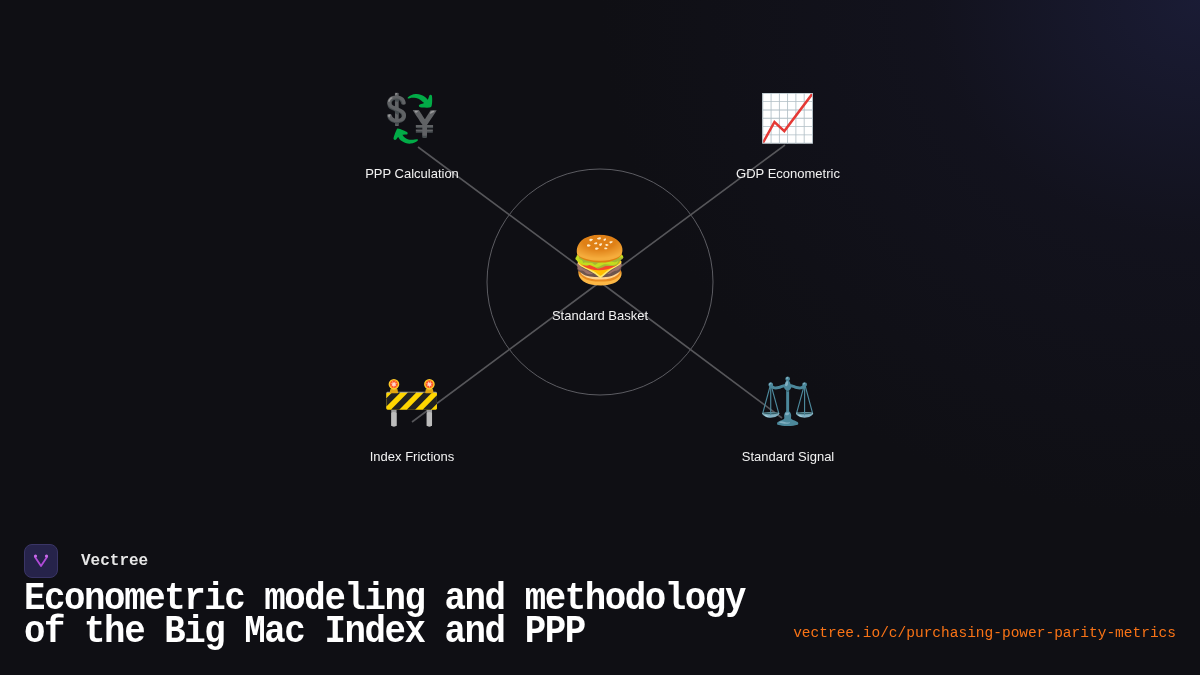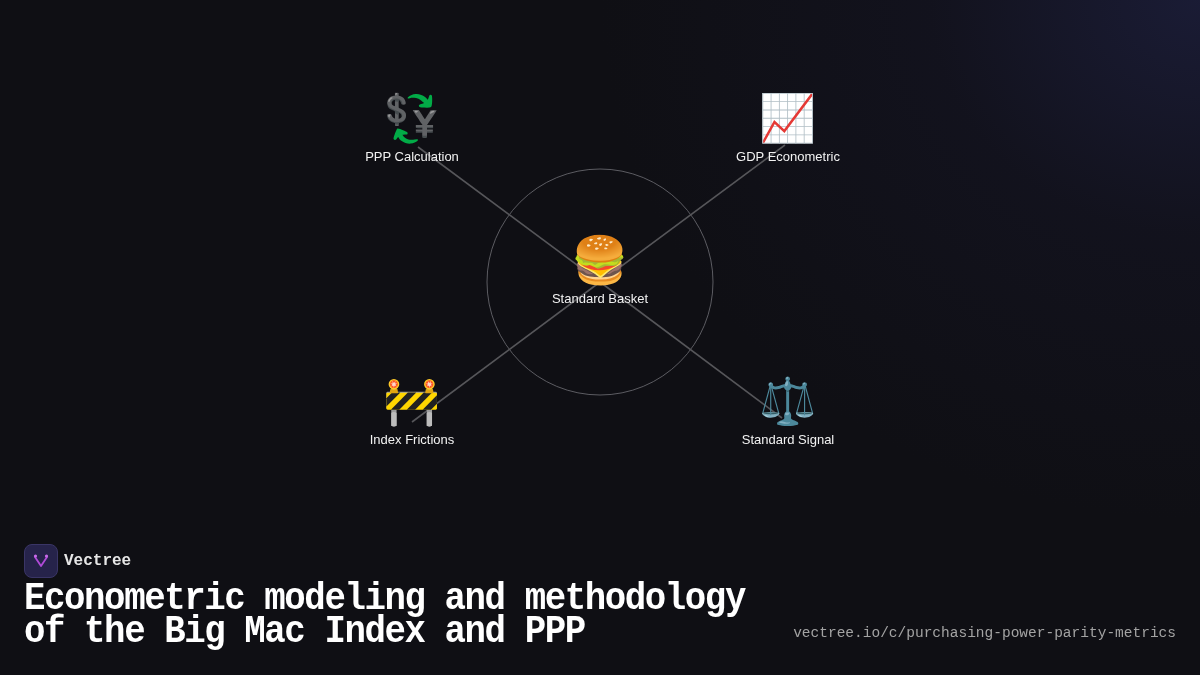--- a/index.html
+++ b/index.html
@@ -14,40 +14,40 @@
       radial-gradient(ellipse 600px 520px at 1200px 0px, rgba(30,32,64,0.75) 0%, rgba(22,22,40,0.45) 45%, rgba(15,15,20,0) 100%);
     pointer-events:none;
   }
   svg.diagram { position:absolute; left:0; top:0; }
   .node { position:absolute; width:160px; text-align:center; }
   .node .emoji {
     display:block; font-size:46px; line-height:56px; height:56px;
     font-family:"DejaVu Sans", sans-serif;
   }
   .node .label {
-    display:block; color:#f2f2f2; font-size:13px; margin-top:3px;
+    display:block; color:#f2f2f2; font-size:13px; margin-top:20px;
     white-space:nowrap;
   }
   .brand { position:absolute; left:24px; top:544px; display:flex; align-items:center; }
   .logo {
     width:32px; height:32px; border-radius:8px; background:#26234a;
     border:1px solid #3a3566; display:flex; align-items:center; justify-content:center;
   }
   .brand-name {
-    margin-left:6px; color:#e6e6e6; font-weight:bold; font-size:16px;
+    margin-left:23px; color:#e6e6e6; font-weight:bold; font-size:16px;
     font-family:"Liberation Mono", monospace;
   }
   .title {
     position:absolute; left:24px; top:582px; margin:0;
     color:#ffffff; font-weight:bold; font-size:38px; line-height:33px;
     font-family:"Liberation Mono", monospace; letter-spacing:-1.5px;
     transform:scaleX(0.94); transform-origin:left top;
   }
   .url {
-    position:absolute; right:24px; top:625px; color:#a3a3a3; font-size:14.5px;
+    position:absolute; right:24px; top:625px; color:#f97316; font-size:14.5px;
     font-family:"Liberation Mono", monospace;
   }
 </style>
 </head>
 <body>
 
 <div class="bg-glow"></div>
 
 <svg class="diagram" width="1200" height="675">
   <circle cx="600" cy="282" r="113" fill="none" stroke="#5c5c62" stroke-width="1"></circle>

